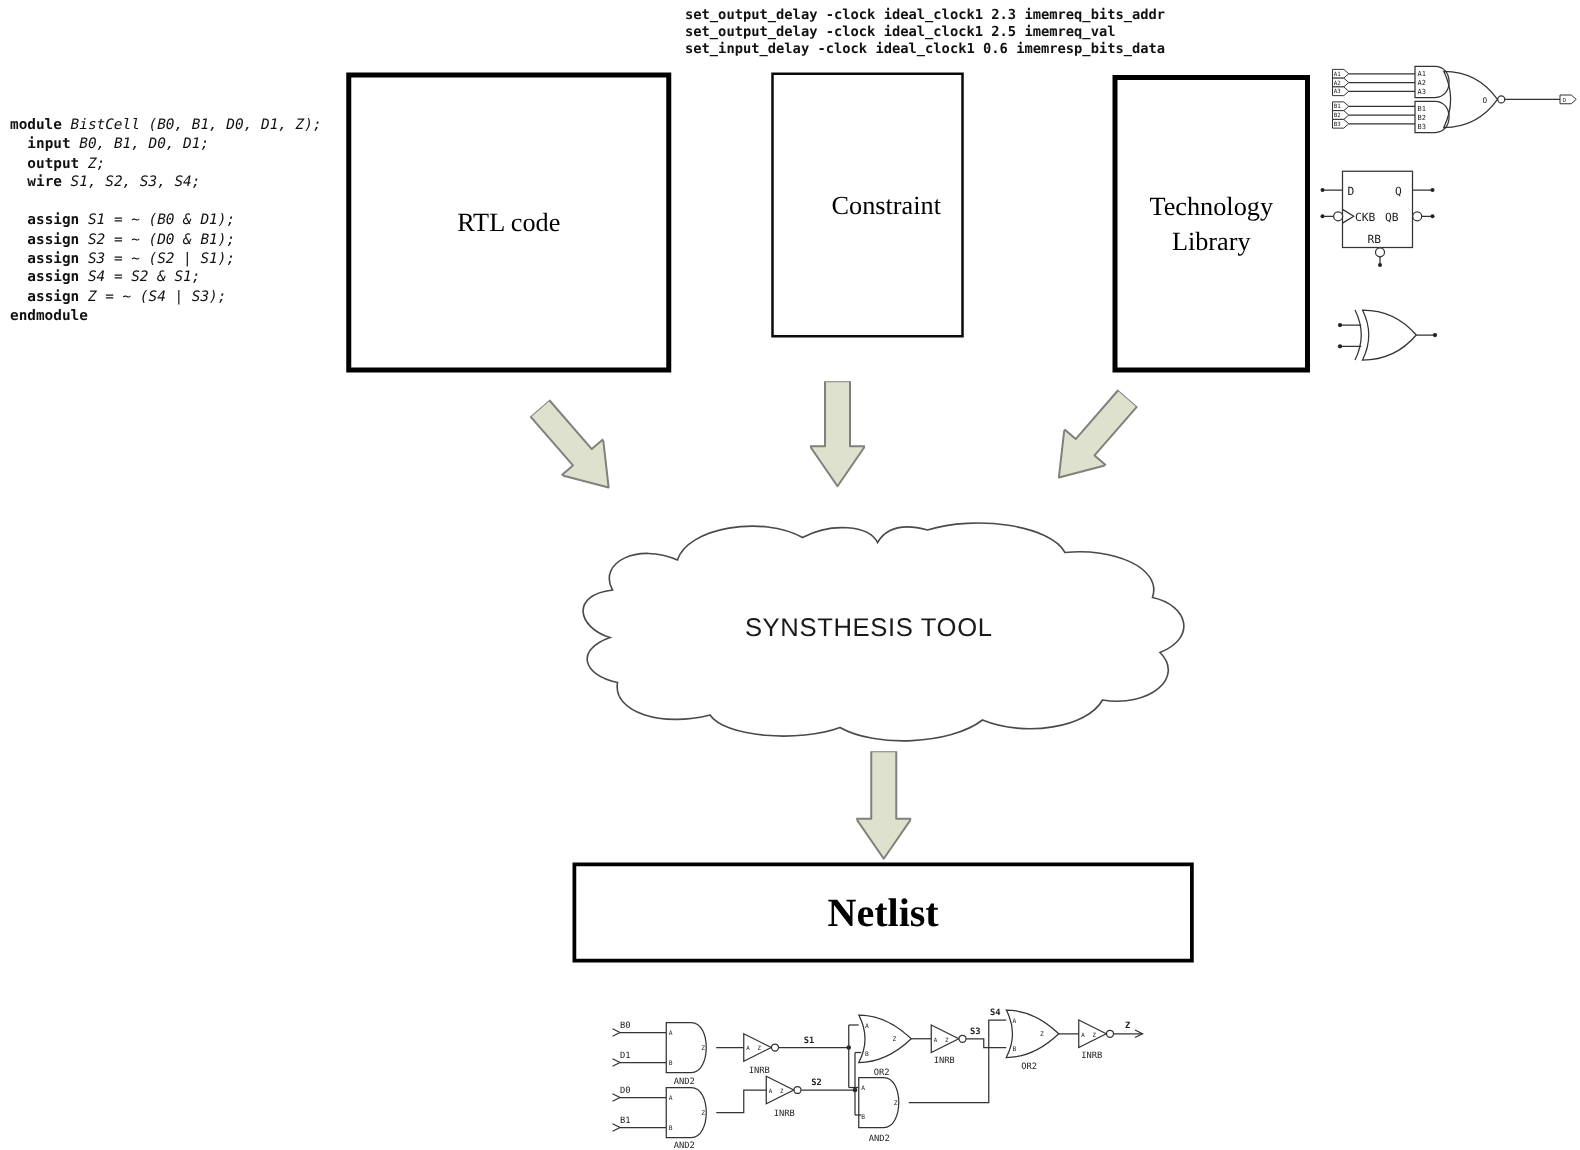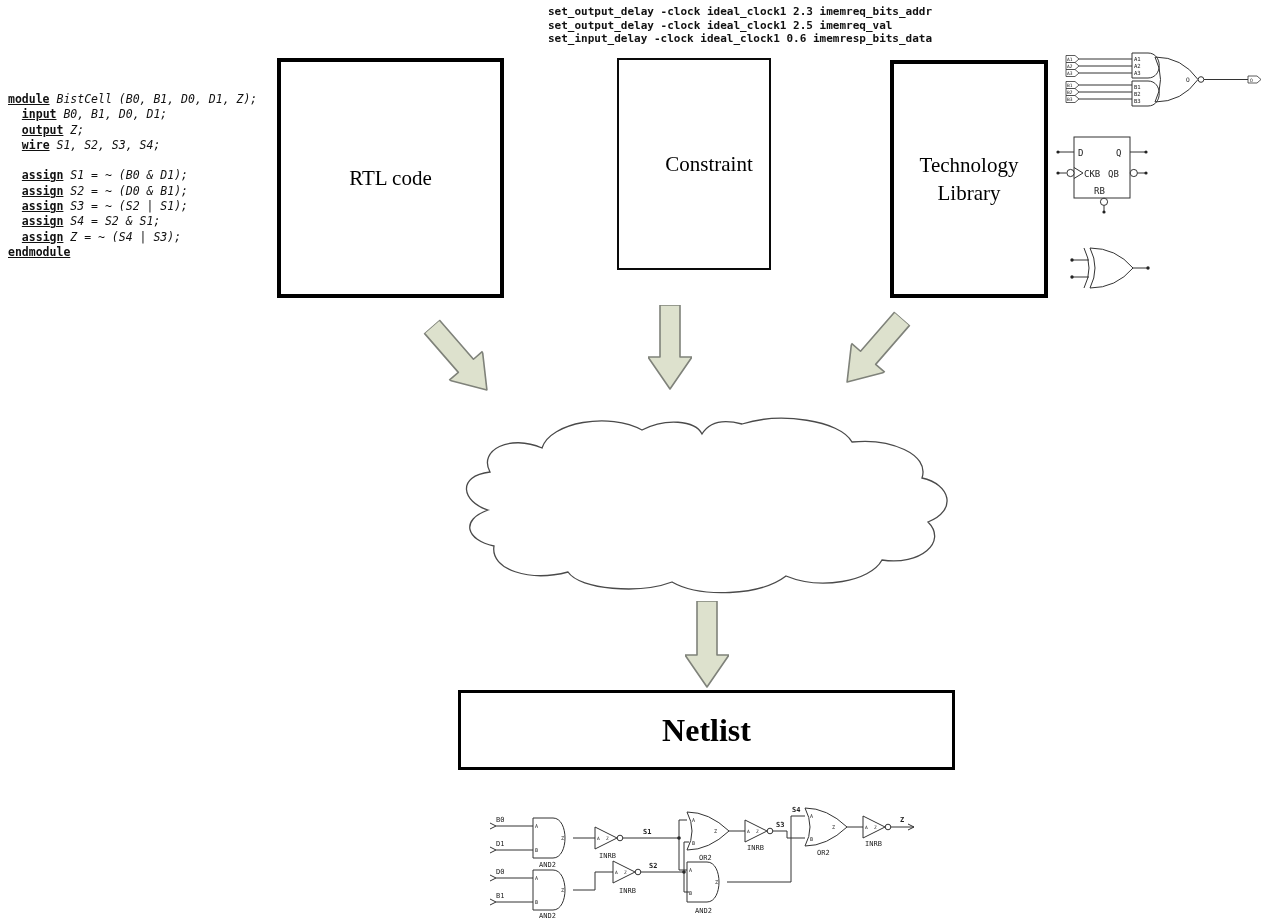--- a/index.html
+++ b/index.html
@@ -5,26 +5,26 @@
   html,body { margin:0; padding:0; background:#fff; }
   .canvas {
     position:relative; width:1264px; height:920px; background:#ffffff;
     font-family:"Liberation Sans", sans-serif; overflow:hidden; color:#000;
   }
   
   .code { position:absolute; font-family:"DejaVu Sans Mono", monospace; white-space:pre; color:#111; }
   .sdc  { left:500px; top:5px;  font-size:11px;   line-height:13.6px; font-weight:bold;margin-left:48px; }
   .verilog { left:8px; top:92px; font-size:11.5px; line-height:15.3px; font-weight:bold; }
   .verilog .cl { font-style:italic; font-weight:normal; }
-  .verilog b  { font-style:normal; font-weight:bold;text-decoration:underline; }
+  .verilog b  { font-style:normal; font-weight:bold; }
   
   .box { box-sizing:border-box; position:absolute; background:#fff; display:flex;
          align-items:center; justify-content:center; text-align:center;
          font-family:"Liberation Serif", serif; }
-  .box-rtl       { left:277px; top:58px;  width:227px; height:240px; border:4px solid #000; font-size:21px; line-height:1.25; }
+  .box-rtl       { left:277px; top:58px;  width:260px; height:240px; border:4px solid #000; font-size:21px; line-height:1.25; }
   .box-constraint{ left:617px; top:58px;  width:154px; height:212px; border:2px solid #0a0a0a; font-size:21px;padding-left:30px; }
   .box-tech      { left:890px; top:60px;  width:158px; height:238px; border:4px solid #000; font-size:21px; line-height:1.35; }
   .box-netlist   { left:458px; top:690px; width:497px; height:80px;  border:3px solid #000; font-size:32px; font-weight:bold; }
   
   .arrow { position:absolute; }
   .arrow polygon { stroke-width:1.6; stroke-linejoin:round; }
   
   .cloud-svg { position:absolute; left:450px; top:404px; }
   .cloud-label { position:absolute; left:440px; top:491px; width:510px; text-align:center;
                  font-size:20.5px; letter-spacing:0.5px; color:#1a1a1a; }
@@ -157,20 +157,21 @@
     <polygon points="12,0 32,0 32,54 44,54 22,86 0,54 12,54" fill="#dde1cd" stroke="#7f827a"></polygon>
   </svg>
 
   <svg class="cloud-svg" width="512" height="200" viewBox="0 -10 512 200">
     <path d="M 38 96 C 12 88 6 62 40 58 C 28 36 60 20 92 34 C 100 8 160 -2 192 16
              C 215 4 245 6 252 20 C 258 10 270 4 292 10 C 330 -2 390 6 402 28
              C 440 24 480 40 472 64 C 500 70 508 96 478 108 C 498 128 470 152 432 146
              C 420 168 370 176 336 162 C 310 182 250 184 222 168 C 190 180 130 176 118 158
              C 80 168 40 156 44 132 C 16 126 10 106 38 96 Z" fill="#ffffff" stroke="#4a4a4a" stroke-width="1.3"></path>
   </svg>
+  <div class="cloud-label">SYNSTHESIS TOOL</div>
 
   <div class="box box-netlist">
     <div>Netlist</div>
   </div>
 
   <svg class="sch" style="left:483px; top:792px;" width="440" height="128" viewBox="0 0 440 128">
 
     <g>
       <polyline points="7,31 13,34 7,37"></polyline>
         <line x1="13" y1="34" x2="50" y2="34"></line>

